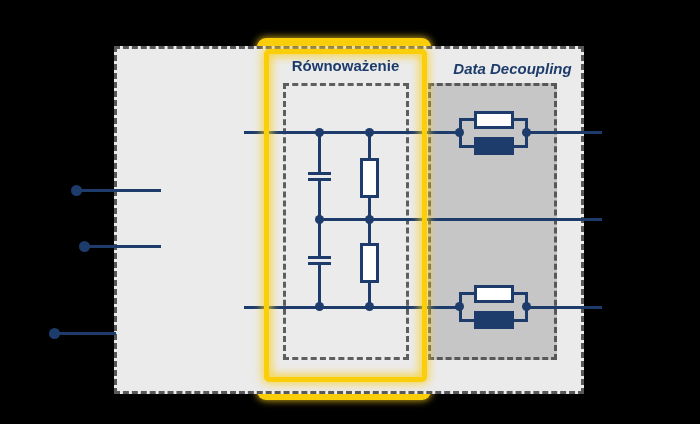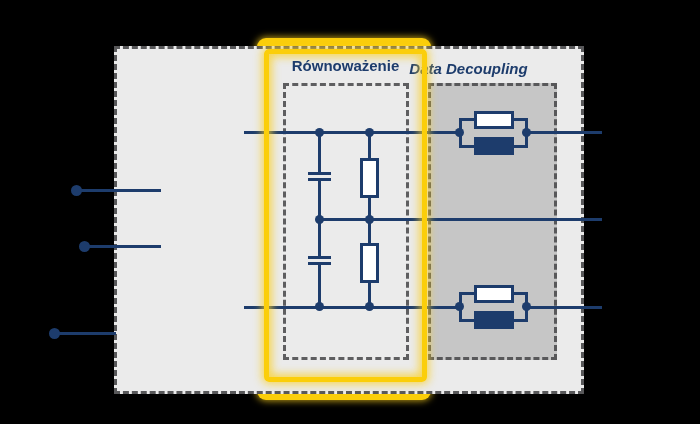--- a/index.html
+++ b/index.html
@@ -30,21 +30,21 @@
   }
   #yellow-frame{
     left:264px;top:49px;width:163px;height:333px;box-sizing:border-box;
     border:5px solid var(--yellow);border-radius:5px;
     box-shadow:0 0 9px 2px var(--yellow-glow), inset 0 0 9px 3px var(--yellow-glow);
     z-index:5;pointer-events:none;
   }
   
   .lbl{color:var(--navy);font-weight:bold;font-size:15px;text-align:center;z-index:6;}
   #rownowazenie-label{left:264px;top:57px;width:163px;}
-  #data-decoupling-label{left:404px;top:60px;width:129px;font-style:italic;z-index:3;}
+  #data-decoupling-label{left:448px;top:60px;width:129px;font-style:italic;z-index:3;}
   
   #zasilacz-box{
     left:161px;top:112px;width:83px;height:218px;background:var(--navy);
     z-index:2;display:flex;flex-direction:column;align-items:center;justify-content:center;
     color:#fff;font-weight:bold;font-size:14.5px;line-height:18px;text-align:center;
     padding-top:8px;box-sizing:border-box;
   }
   .ps-gap{height:11px;}
   
   .wire{background:var(--navy);z-index:2;}

